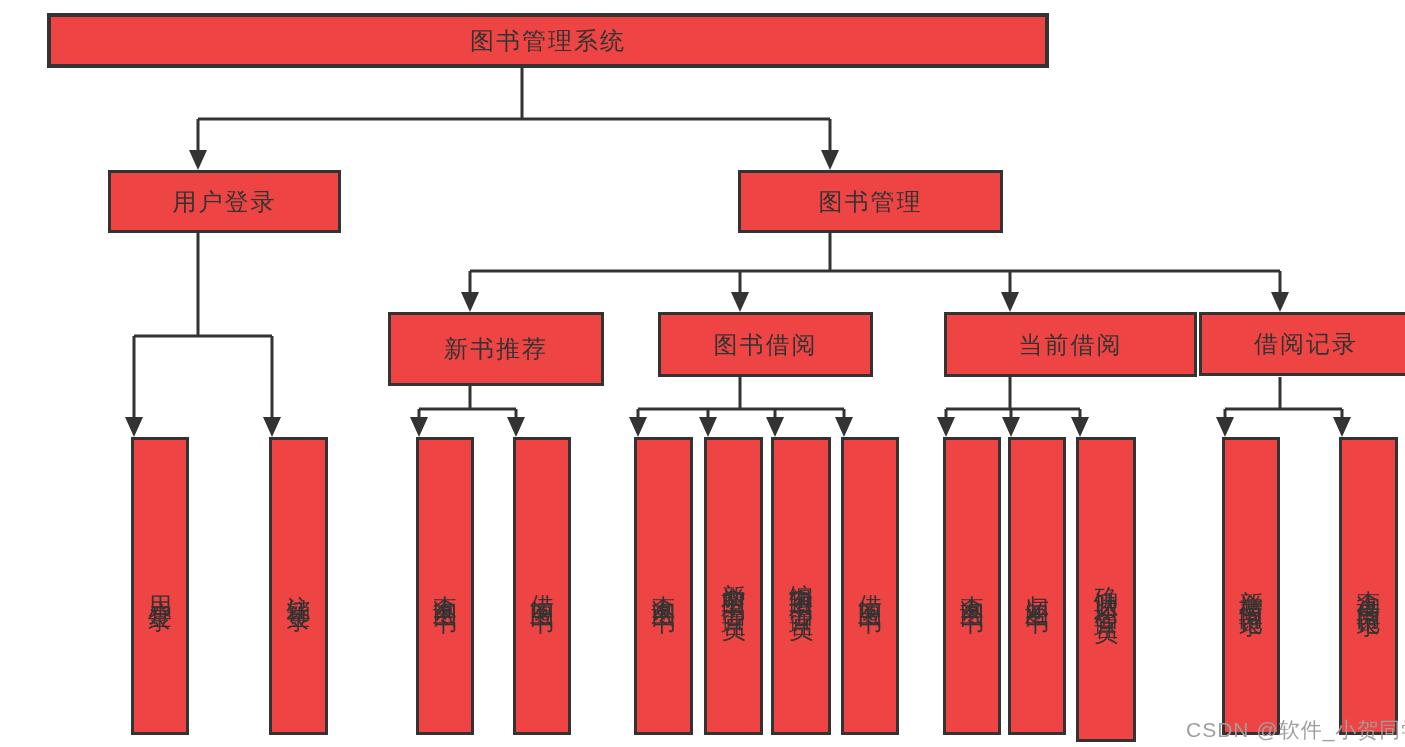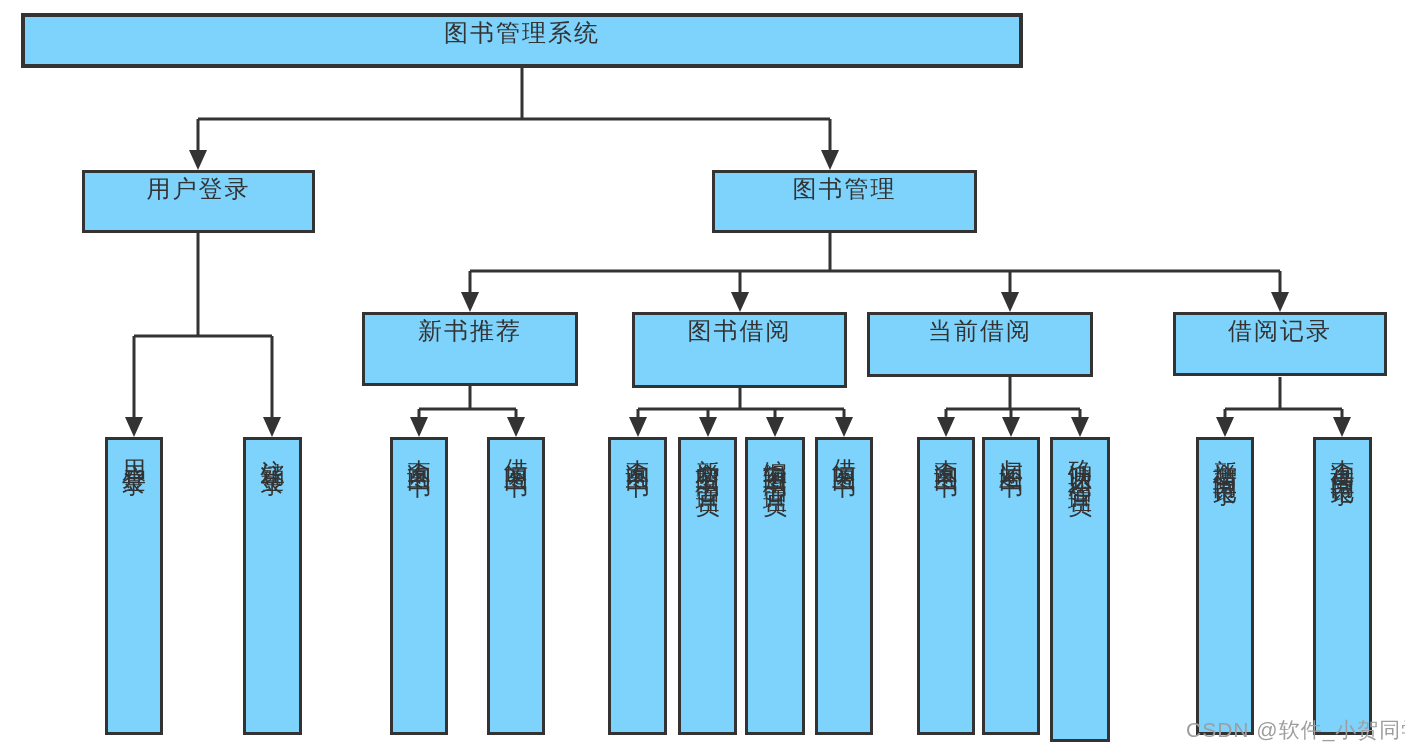--- a/index.html
+++ b/index.html
@@ -14,24 +14,25 @@
   }
   svg.connectors {
     position: absolute;
     left: 0; top: 0;
     width: 1405px; height: 747px;
   }
   .box {
     position: absolute;
     box-sizing: border-box;
     border: 3px solid #333333;
-    background: #7dd3fc;
+    background: #ef4444;
     display: flex;
-    align-items: flex-start;
+    align-items: center;
     justify-content: center;
+    margin-left: 26px;
   }
   .box.root { border-width: 4px; }
   .hlbl {
     font-size: 24px;
     letter-spacing: 2px;
     color: #333333;
     white-space: nowrap;
   }
   .vlbl {
     writing-mode: vertical-rl;
@@ -121,24 +122,24 @@
   <div class="box" style="left:82px; top:170px; width:233px; height:63px;">
     <span class="hlbl">用户登录</span>
   </div>
   <div class="box" style="left:712px; top:170px; width:265px; height:63px;">
     <span class="hlbl">图书管理</span>
   </div>
 
   <div class="box" style="left:362px; top:312px; width:216px; height:74px;">
     <span class="hlbl">新书推荐</span>
   </div>
-  <div class="box" style="left:632px; top:312px; width:215px; height:76px;">
+  <div class="box" style="left:632px; top:312px; width:215px; height:65px;">
     <span class="hlbl">图书借阅</span>
   </div>
-  <div class="box" style="left:867px; top:312px; width:226px; height:65px;">
+  <div class="box" style="left:918px; top:312px; width:253px; height:65px;">
     <span class="hlbl">当前借阅</span>
   </div>
   <div class="box" style="left:1173px; top:312px; width:214px; height:64px;">
     <span class="hlbl">借阅记录</span>
   </div>
 
   <div class="box" style="left:105px; top:437px; width:58px; height:298px;">
     <span class="vlbl">用户登录</span>
   </div>
   <div class="box" style="left:243px; top:437px; width:59px; height:298px;">

